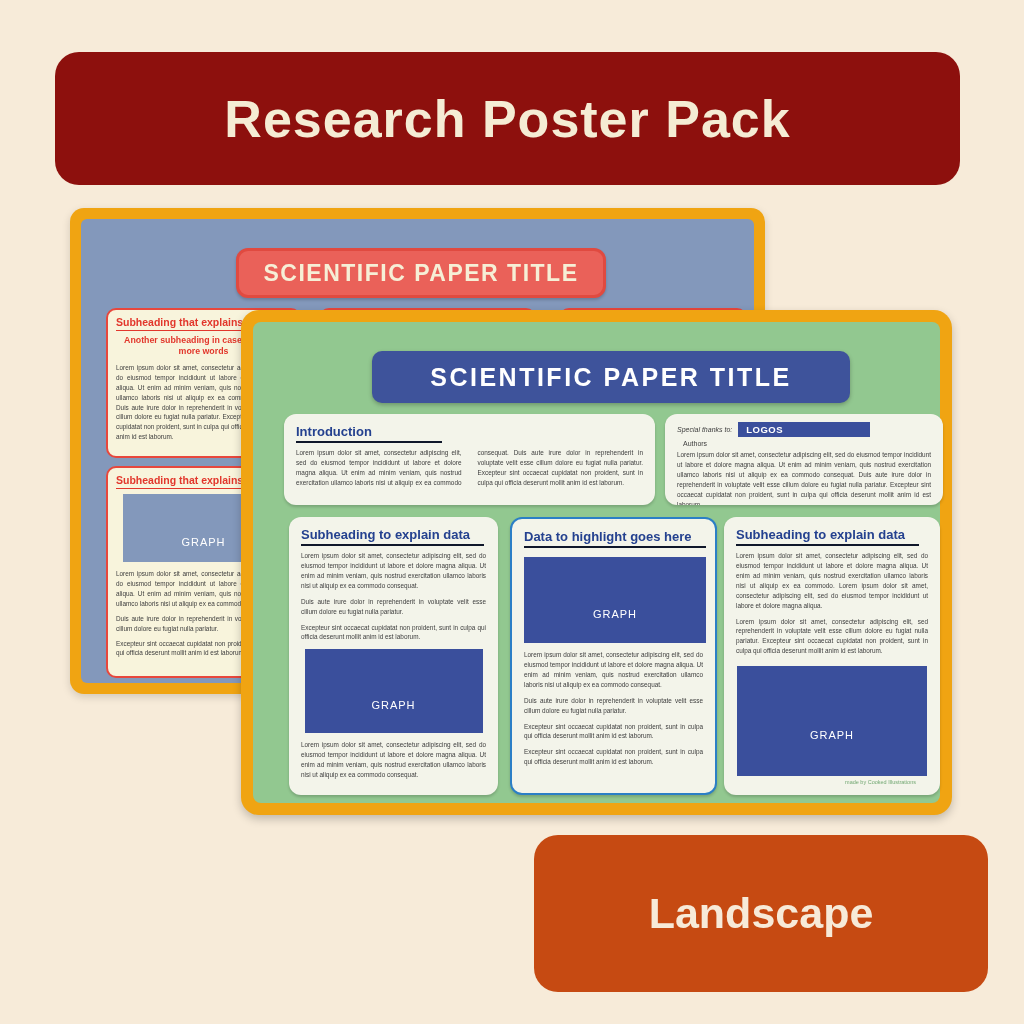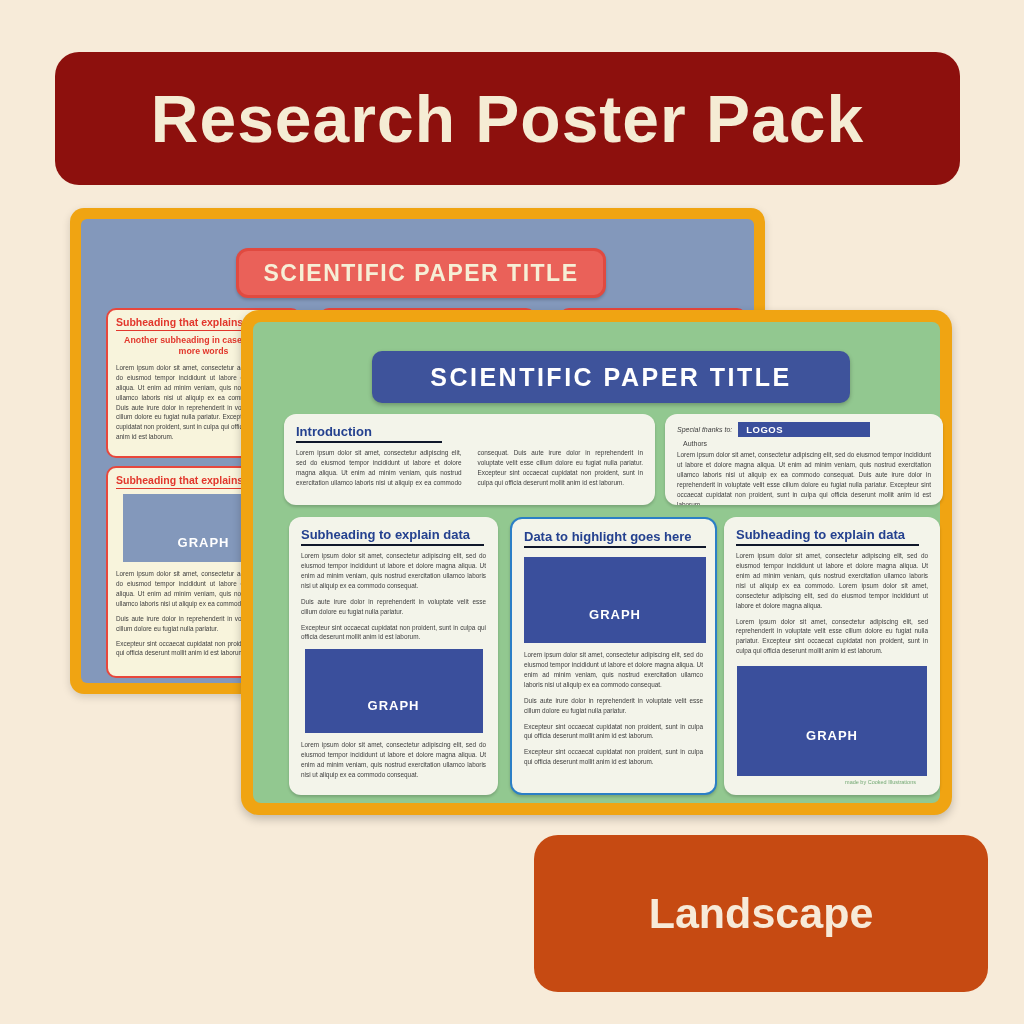--- a/index.html
+++ b/index.html
@@ -12,21 +12,21 @@
   }
 
   
   .top-banner {
     position:absolute; left:55px; top:52px; width:905px; height:133px;
     background:#8d100d; border-radius:24px;
     display:flex; align-items:center; justify-content:center;
     z-index:5;
   }
   .top-banner span {
-    color:#f5ecd4; font-size:66px; font-weight:bold; letter-spacing:1px;
+    color:#f5ecd4; font-size:52px; font-weight:bold; letter-spacing:1px;
   }
 
   
   .back-poster {
     position:absolute; left:70px; top:208px; width:695px; height:486px;
     background:#f0a412; border-radius:14px; z-index:1;
     box-shadow:0 3px 8px rgba(0,0,0,0.15);
   }
   .back-inner {
     position:absolute; left:11px; top:11px; right:11px; bottom:11px;
@@ -57,21 +57,21 @@
     margin:3px 4px 5px 4px; line-height:1.3;
   }
   .bp-body {
     color:#3d3d3d; font-size:6.4px; line-height:1.55; text-align:justify;
   }
   .bp-body p { margin-bottom:5px; }
   .bp-graph {
     width:162px; height:68px; margin:5px auto 7px auto; background:#8398bb;
     display:flex; align-items:center; justify-content:center;
   }
-  .graph-label { color:#ffffff; font-size:13px; font-weight:bold; letter-spacing:1px;margin-top:28px; }
+  .graph-label { color:#ffffff; font-size:11px; font-weight:normal; letter-spacing:1px;margin-top:28px; }
 
   
   .front-poster {
     position:absolute; left:241px; top:310px; width:711px; height:505px;
     background:#f0a412; border-radius:18px; z-index:2;
     box-shadow:0 4px 10px rgba(0,0,0,0.22);
   }
   .front-inner {
     position:absolute; left:12px; top:12px; right:12px; bottom:12px;
     background:#92c890; border-radius:8px;

